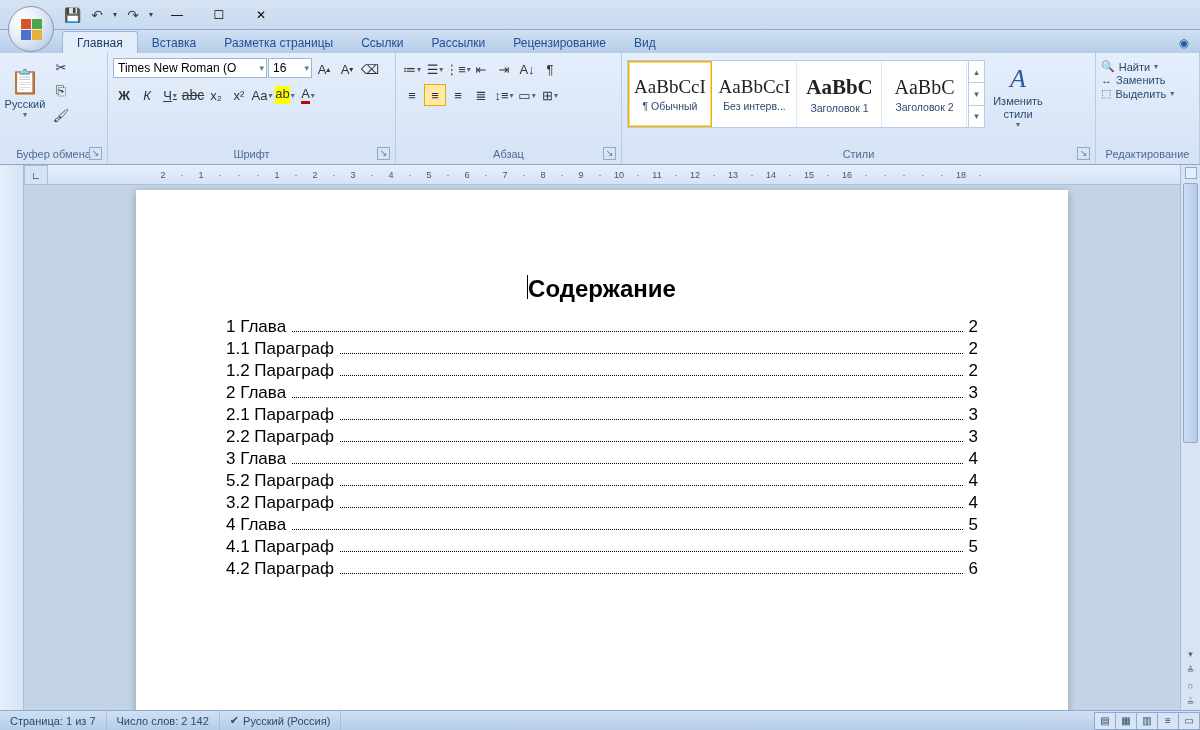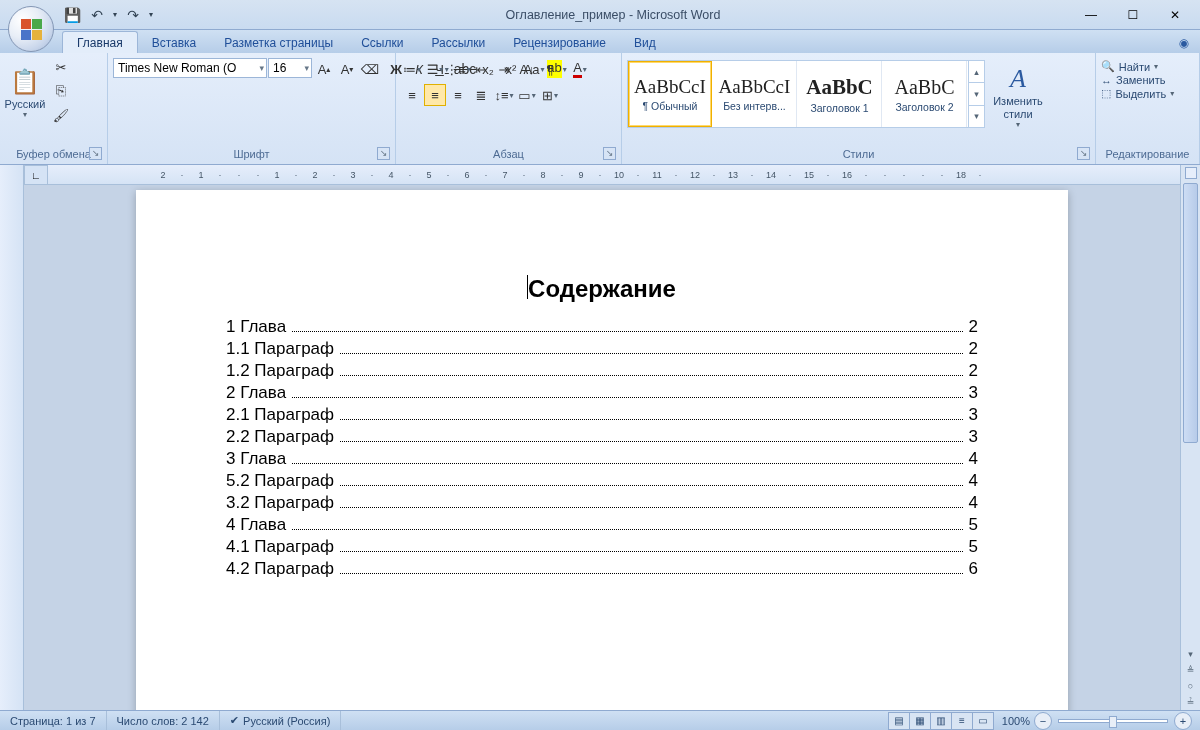--- a/index.html
+++ b/index.html
@@ -91,21 +91,20 @@
         </div>
       </div>
   </div>
   <div class="qat">
     <div class="btn">💾</div>
     <div class="btn">↶</div>
     <div class="btn" style="width:10px;font-size:8px;">▾</div>
     <div class="btn">↷</div>
     <div class="btn" style="width:10px;font-size:8px;">▾</div>
   </div>
-  <div class="titlecap">Оглавление_пример - Microsoft Word</div>
   <div class="wincontrols">
     <div class="wc">—</div>
     <div class="wc">☐</div>
     <div class="wc">✕</div>
   </div>
 </div>
 
 <div class="tabs">
   <div class="tab active">Главная</div>
   <div class="tab">Вставка</div>
@@ -132,21 +131,21 @@
         <div class="sb">🖌</div>
       </div>
     </div>
     <div class="group-label">
         <span>Буфер обмена</span>
         <span class="dlg">↘</span>
       </div>
   </div>
 
   <div class="group" style="width:288px">
-    <div class="group-body" style="flex-direction:row;gap:4px;padding:2px">
+    <div class="group-body" style="flex-direction:column;gap:4px;padding:2px">
       <div class="rowbtns">
         <div class="sel" style="width:154px">
             <span>Times New Roman (О</span>
           </div>
         <div class="sel" style="width:44px">
             <span>16</span>
           </div>
         <div class="sb">A<sup style="font-size:8px">▴</sup></div>
         <div class="sb">A<sup style="font-size:8px">▾</sup></div>
         <div class="sb">⌫</div>
@@ -398,21 +397,13 @@
       <span>✔</span>
       <span>Русский (Россия)</span>
     </div>
   <div class="views">
     <div class="vbtn">▤</div>
     <div class="vbtn">▦</div>
     <div class="vbtn">▥</div>
     <div class="vbtn">≡</div>
     <div class="vbtn">▭</div>
   </div>
-  <div style="padding:0 8px;display:flex;align-items:center">
-    <span style="margin-right:4px">100%</span>
-    <div class="zoombtn">−</div>
-    <div class="zoomslider">
-        <div class="knob"></div>
-      </div>
-    <div class="zoombtn">+</div>
-  </div>
 </div>
 
 </body></html>

